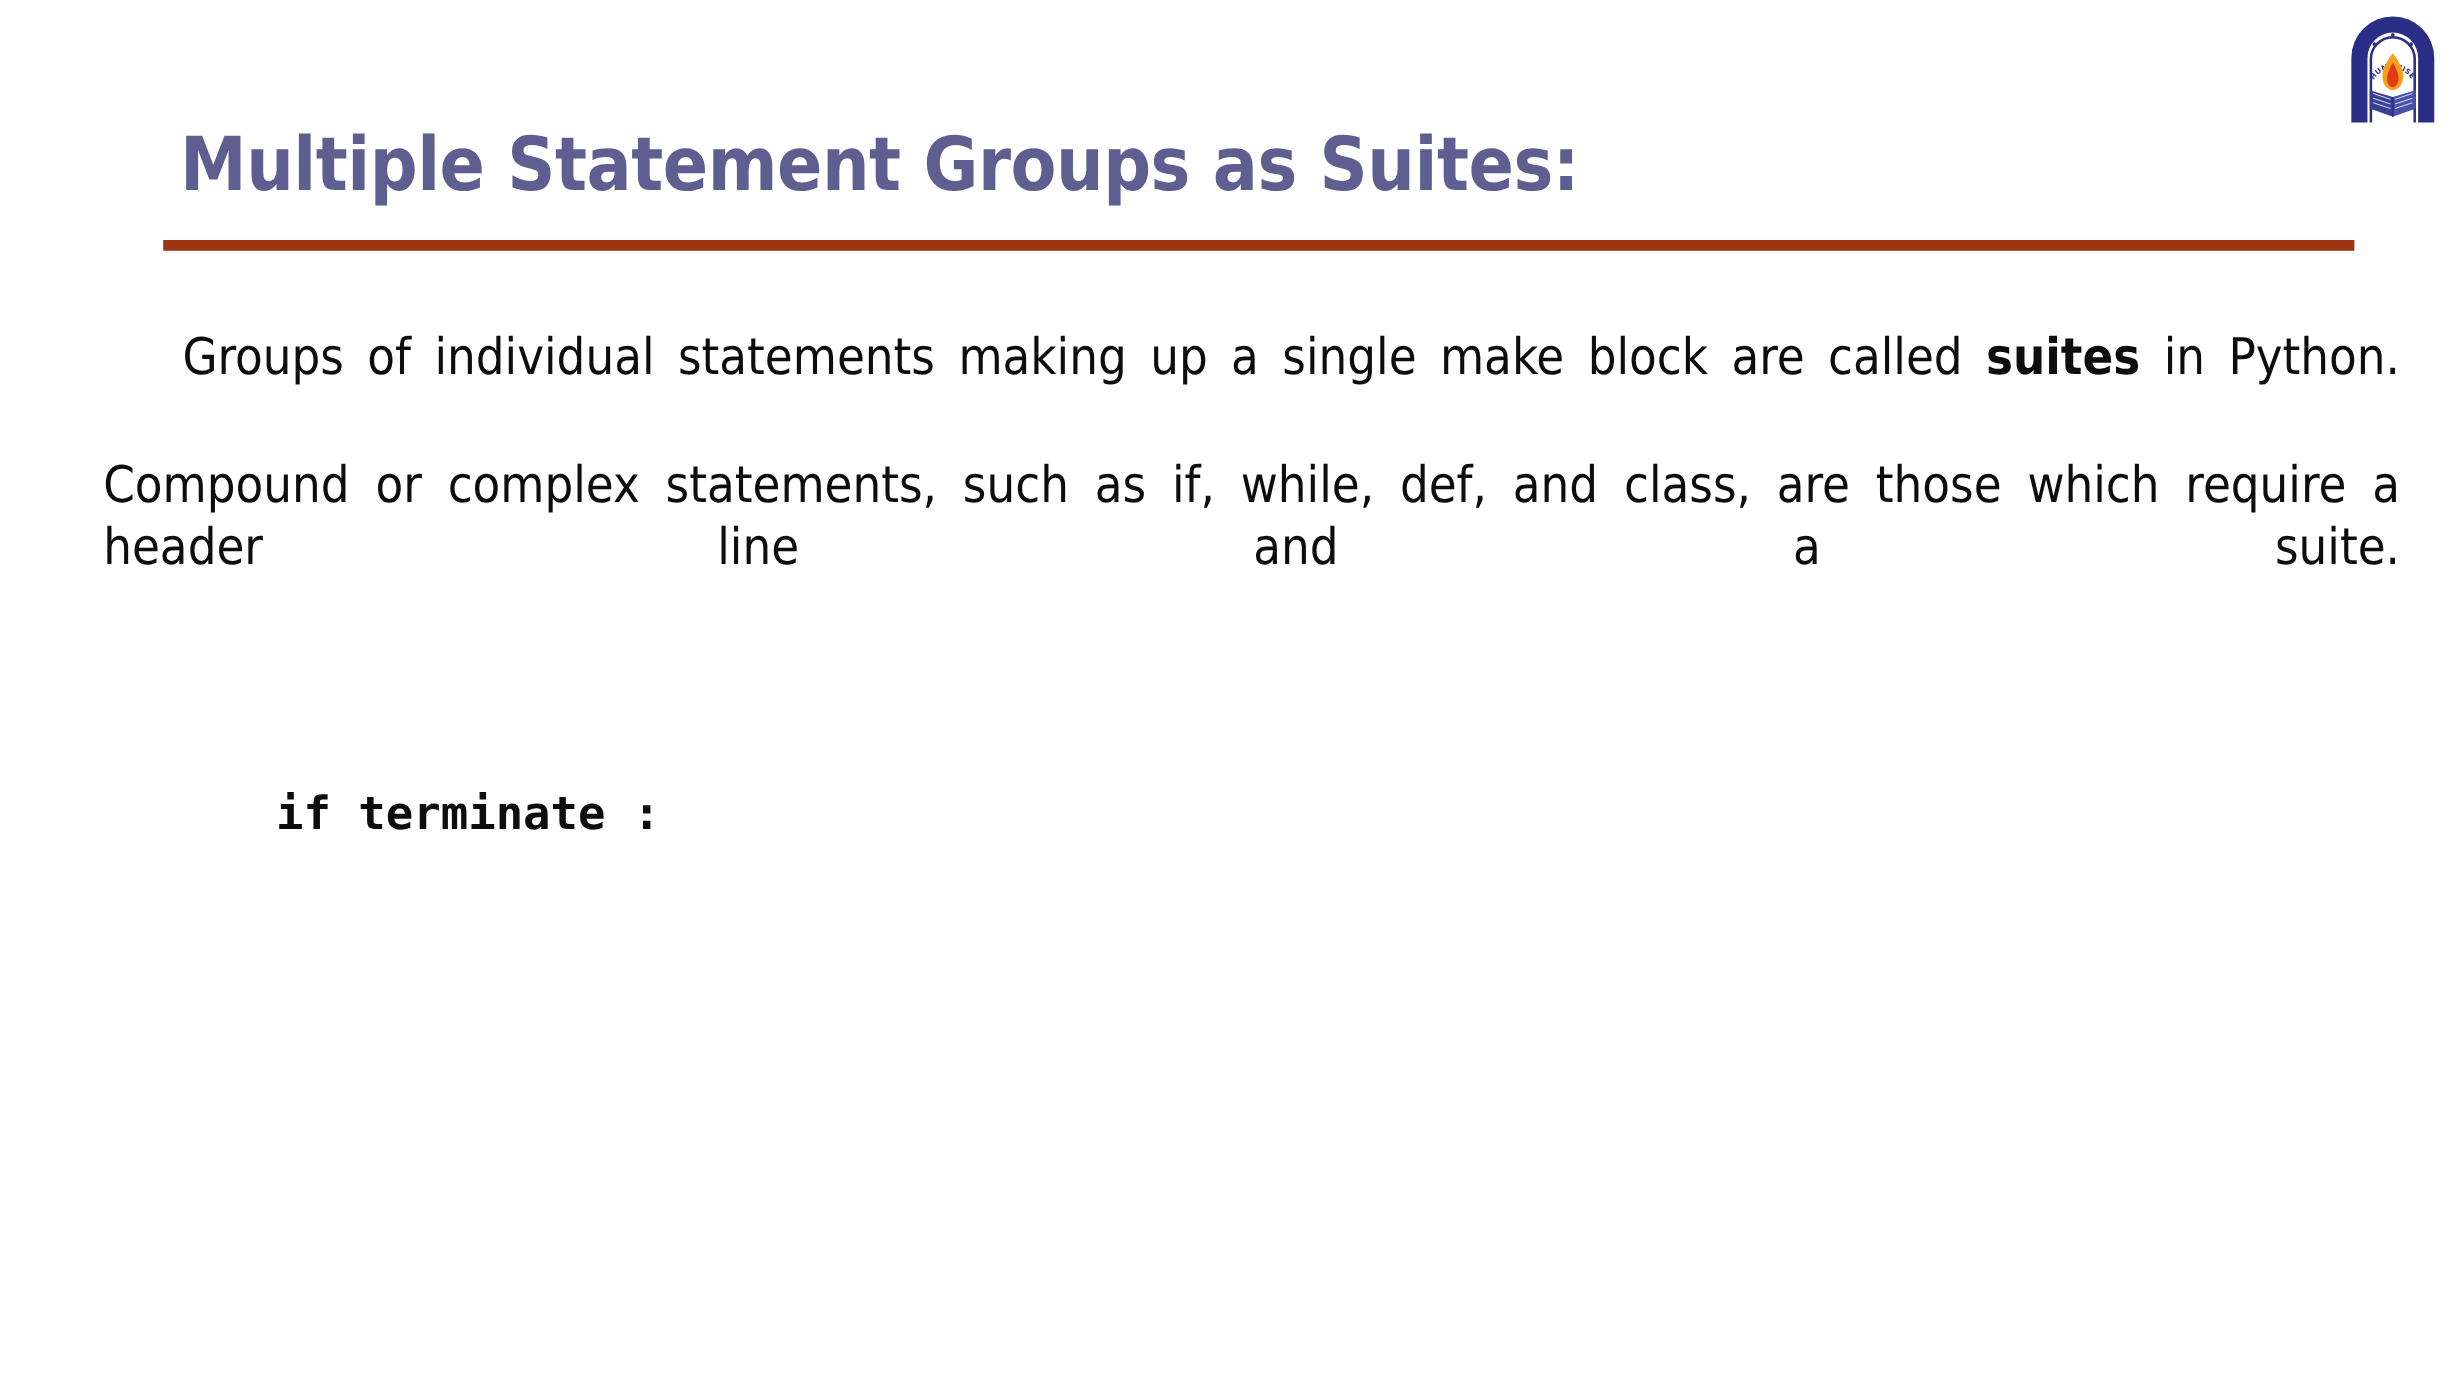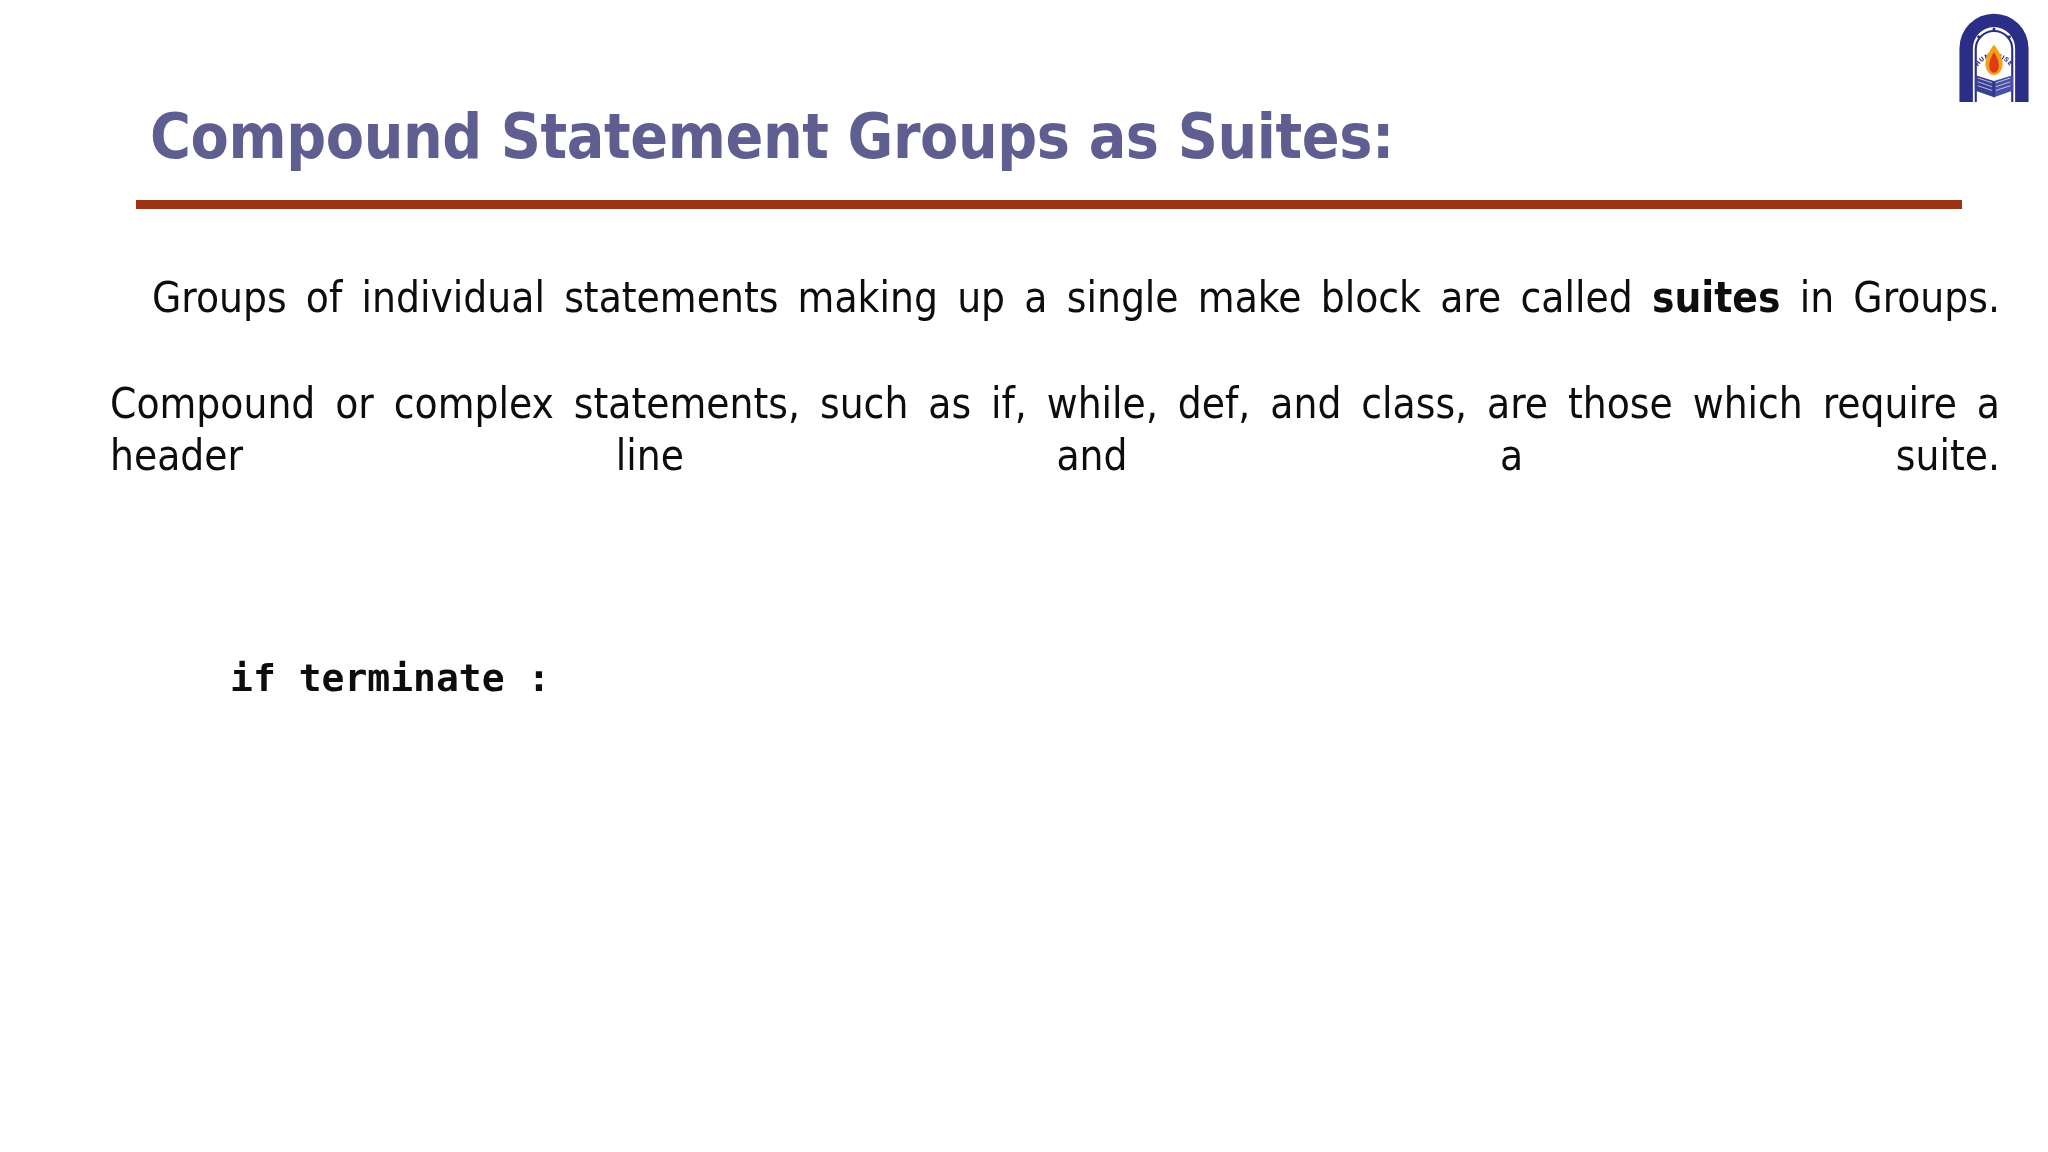--- a/index.html
+++ b/index.html
@@ -80,21 +80,21 @@
   }
 
   .para.level-1 {
     margin: 0 0 4px 0;
     padding-left: 152px;
     padding-right: 48px;
   }
 
   .para.level-2 {
     margin: 0 0 4px 0;
-    padding-left: 110px;
+    padding-left: 86px;
     padding-right: 48px;
   }
 
   .para b { font-weight: 700; margin-top: 15px; }
 
   
   .para::after {
     content: "";
     display: inline-block;
     width: 100%;
@@ -141,28 +141,28 @@
       <path d="M50 52 C46.5 58 45 62 45 66 C45 70.5 47.3 73.5 50 73.5 C52.7 73.5 55 70.5 55 66 C55 62 53.5 58 50 52 Z" fill="#e23a13"></path>
 
       <path d="M50 82 L30 76 L30 92 L50 99 Z" fill="#3b3f94"></path>
       <path d="M50 82 L70 76 L70 92 L50 99 Z" fill="#4a4fa8"></path>
       <path d="M50 82 L50 99" stroke="#2b2e86" stroke-width="1.4" fill="none"></path>
       <path d="M33 79 L48 84 M33 83 L48 88 M33 87 L48 92" stroke="#ffffff" stroke-width="0.9" opacity="0.75"></path>
       <path d="M67 79 L52 84 M67 83 L52 88 M67 87 L52 92" stroke="#ffffff" stroke-width="0.9" opacity="0.75"></path>
     </svg>
   </div>
 
-  <h1 class="slide-title">Compound Statement Groups as Suites:</h1>
+  <h1 class="slide-title">Multiple Statement Groups as Suites:</h1>
 
   <div class="title-rule"></div>
 
   <div class="body-area">
 
     <p class="para level-1">
-      <span>Groups of individual statements making up a single make block are called </span><b>suites</b><span> in Groups.</span>
+      <span>Groups of individual statements making up a single make block are called </span><b>suites</b><span> in Python.</span>
     </p>
 
     <p class="para level-2">Compound or complex statements, such as if, while, def, and class, are those which require a header line and a suite.</p>
 
 
     <div class="code-block">
       <span class="code-line">if terminate :</span>
       
       
       

